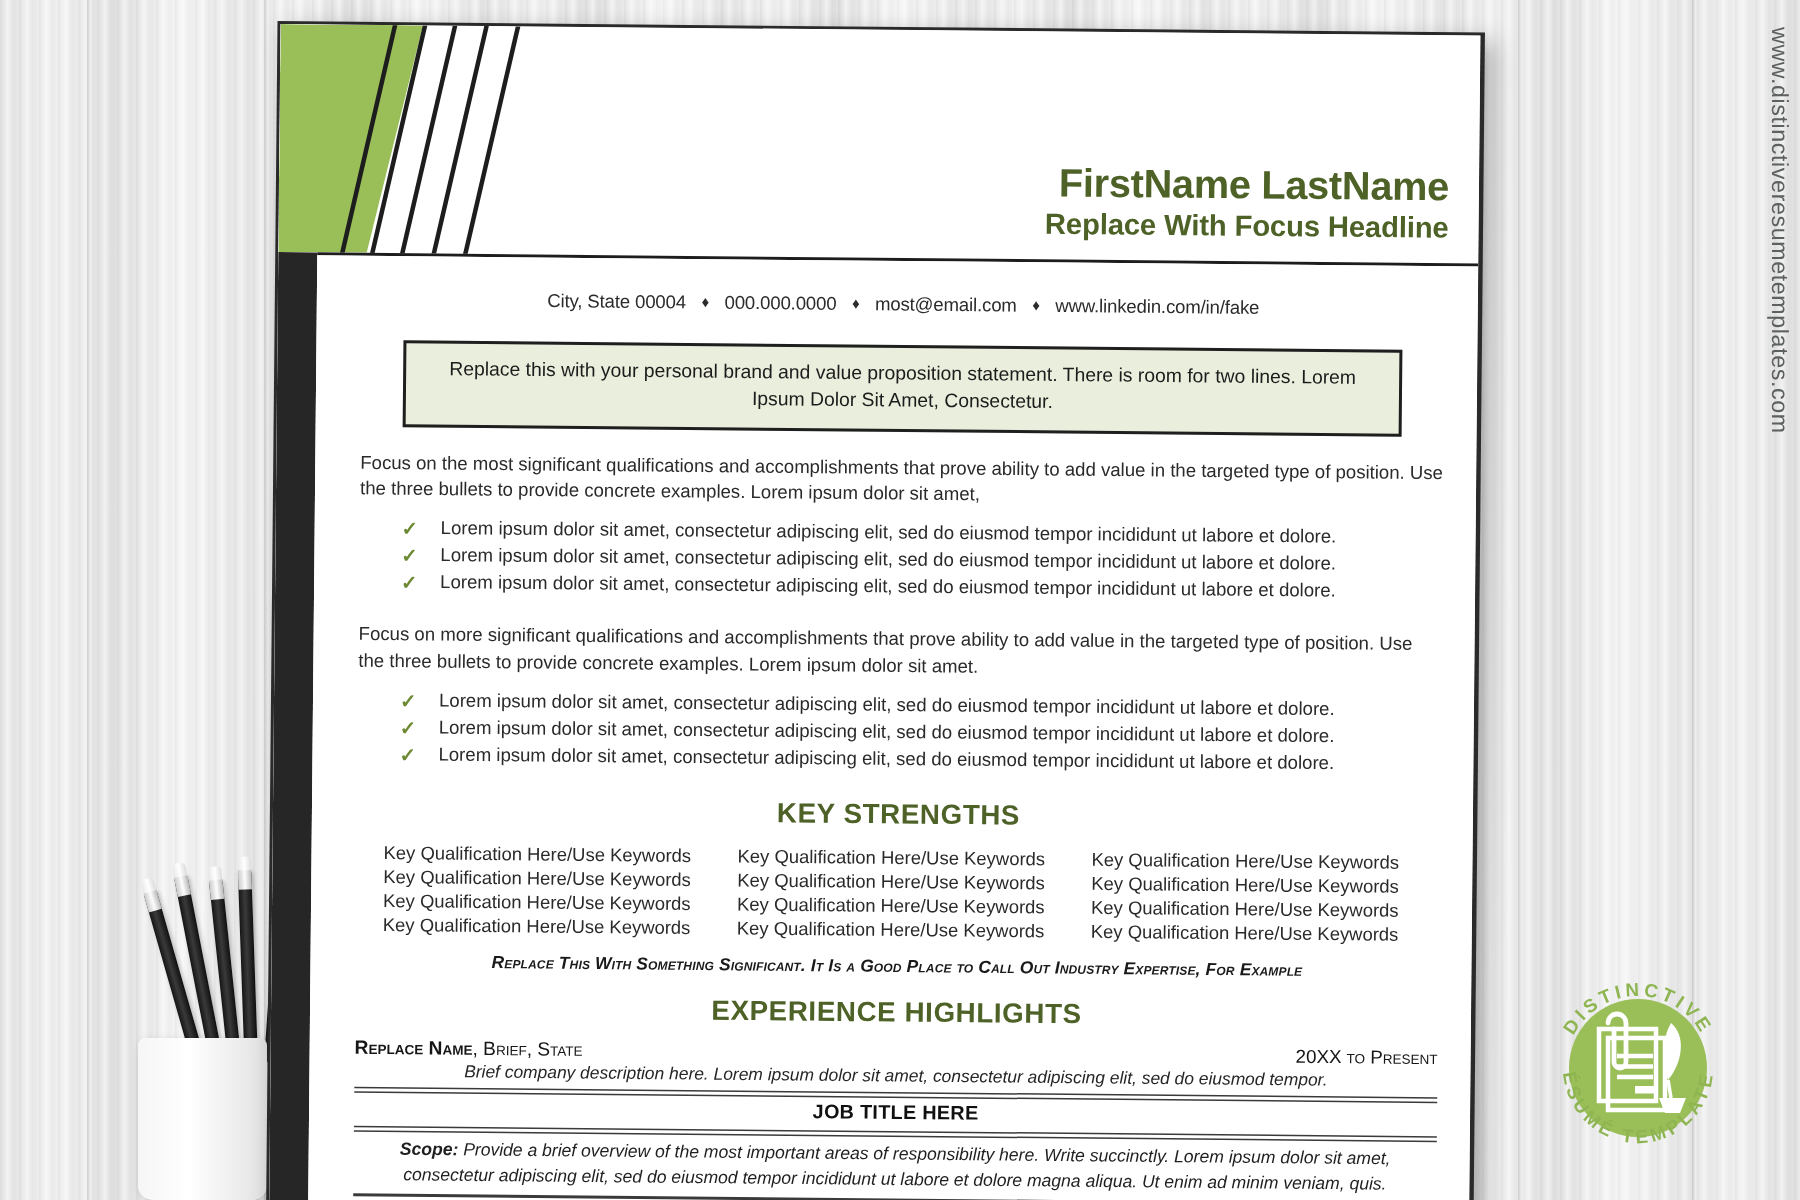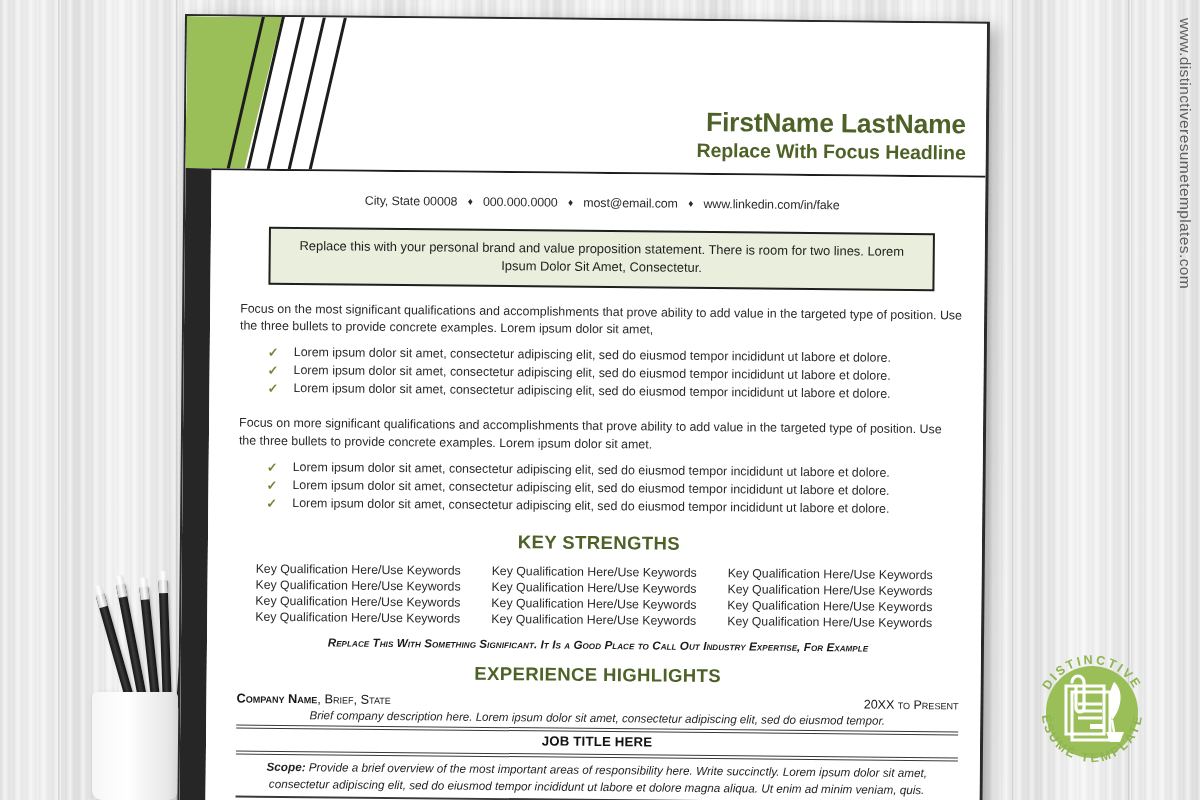--- a/index.html
+++ b/index.html
@@ -384,21 +384,21 @@
     <div class="header-text">
       <div class="cand-name">FirstName LastName</div>
       <div class="cand-headline">Replace With Focus Headline</div>
     </div>
   </div>
   <div class="header-rule"></div>
 
   <div class="body-area">
 
     <div class="contact-line">
-      <span>City, State 00008</span>
+      <span>City, State 00004</span>
       <span class="sep">♦</span>
       <span>000.000.0000</span>
       <span class="sep">♦</span>
       <span>most@email.com</span>
       <span class="sep">♦</span>
       <span>www.linkedin.com/in/fake</span>
     </div>
 
     <div class="brand-box">Replace this with your personal brand and value proposition statement. There is room for two lines. Lorem Ipsum Dolor Sit Amet, Consectetur.</div>
 
@@ -452,21 +452,21 @@
       <div class="strength-cell">Key Qualification Here/Use Keywords</div>
       <div class="strength-cell">Key Qualification Here/Use Keywords</div>
     </div>
 
     <div class="tagline">Replace This With Something Significant. It Is a Good Place to Call Out Industry Expertise, For Example</div>
 
     <div class="section-title exp">EXPERIENCE HIGHLIGHTS</div>
 
     <div class="exp-head-row">
       <div class="exp-company">
-        <b>Company Name</b><span>, Brief, State</span>
+        <b>Replace Name</b><span>, Brief, State</span>
       </div>
       <div class="exp-dates">20XX to Present</div>
     </div>
 
     <div class="exp-desc">Brief company description here. Lorem ipsum dolor sit amet, consectetur adipiscing elit, sed do eiusmod tempor.</div>
 
     <div class="double-rule"></div>
     <div class="job-title">JOB TITLE HERE</div>
     <div class="double-rule"></div>
 

